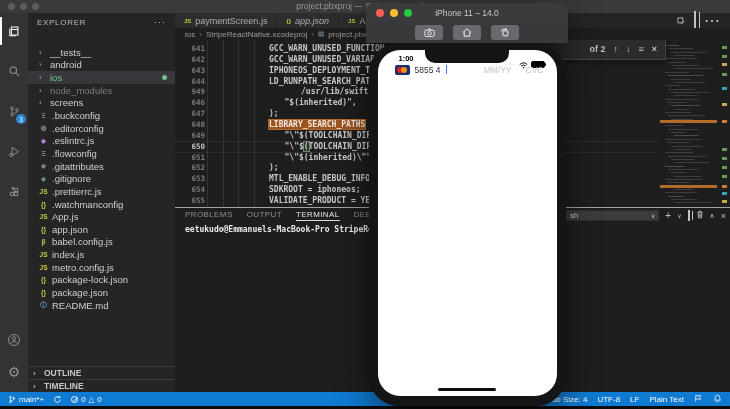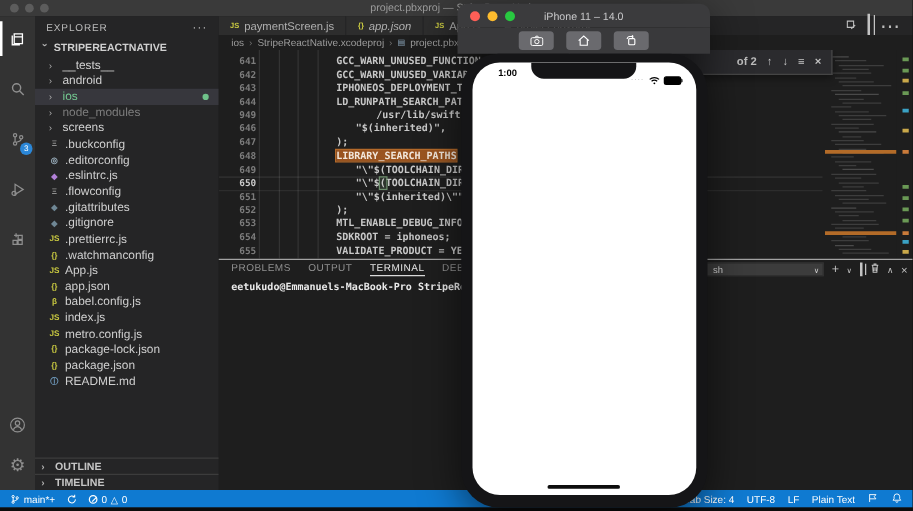--- a/index.html
+++ b/index.html
@@ -178,24 +178,20 @@
       </div>
       <div class="ab" style="bottom:6px;">
           <span class="gear">⚙</span>
         </div>
     </div>
 
     <div class="sidebar">
       <div class="sb-head">
         <span>EXPLORER</span>
         <span class="sb-more">···</span>
-      </div>
-      <div class="sb-sec">
-        <span class="chev">›</span>
-        <span>STRIPEREACTNATIVE</span>
       </div>
       <div class="files" id="file-list">
           <div class="frow">
             <span class="chevr">›</span>
             <span class="flabel">__tests__</span>
           </div>
           <div class="frow">
             <span class="chevr">›</span>
             <span class="flabel">android</span>
           </div>
@@ -531,18 +527,25 @@
         <div class="phicons">
           <span class="celldots">····</span>
           <span>
             <svg width="9" height="7" viewBox="0 0 12 9" fill="none" stroke="#000" stroke-width="1.3">
                 <path d="M1 3.2a7.5 7.5 0 0 1 10 0M3 5.2a4.5 4.5 0 0 1 6 0"></path>
                 <circle cx="6" cy="7.4" r="1" fill="#000" stroke="none"></circle>
               </svg>
           </span>
           <span class="batt"></span>
         </div>
+        <div class="cardrow">
+          <span class="ccicon"></span>
+          <span class="ccnum">5855 4</span>
+          <span class="caret"></span>
+          <span class="phexp">MM/YY</span>
+          <span class="phcvc">CVC</span>
+        </div>
         <div class="notch"></div>
         <div class="homeind"></div>
       </div>
     </div>
   </div>
 </div>
 
 </body></html>

